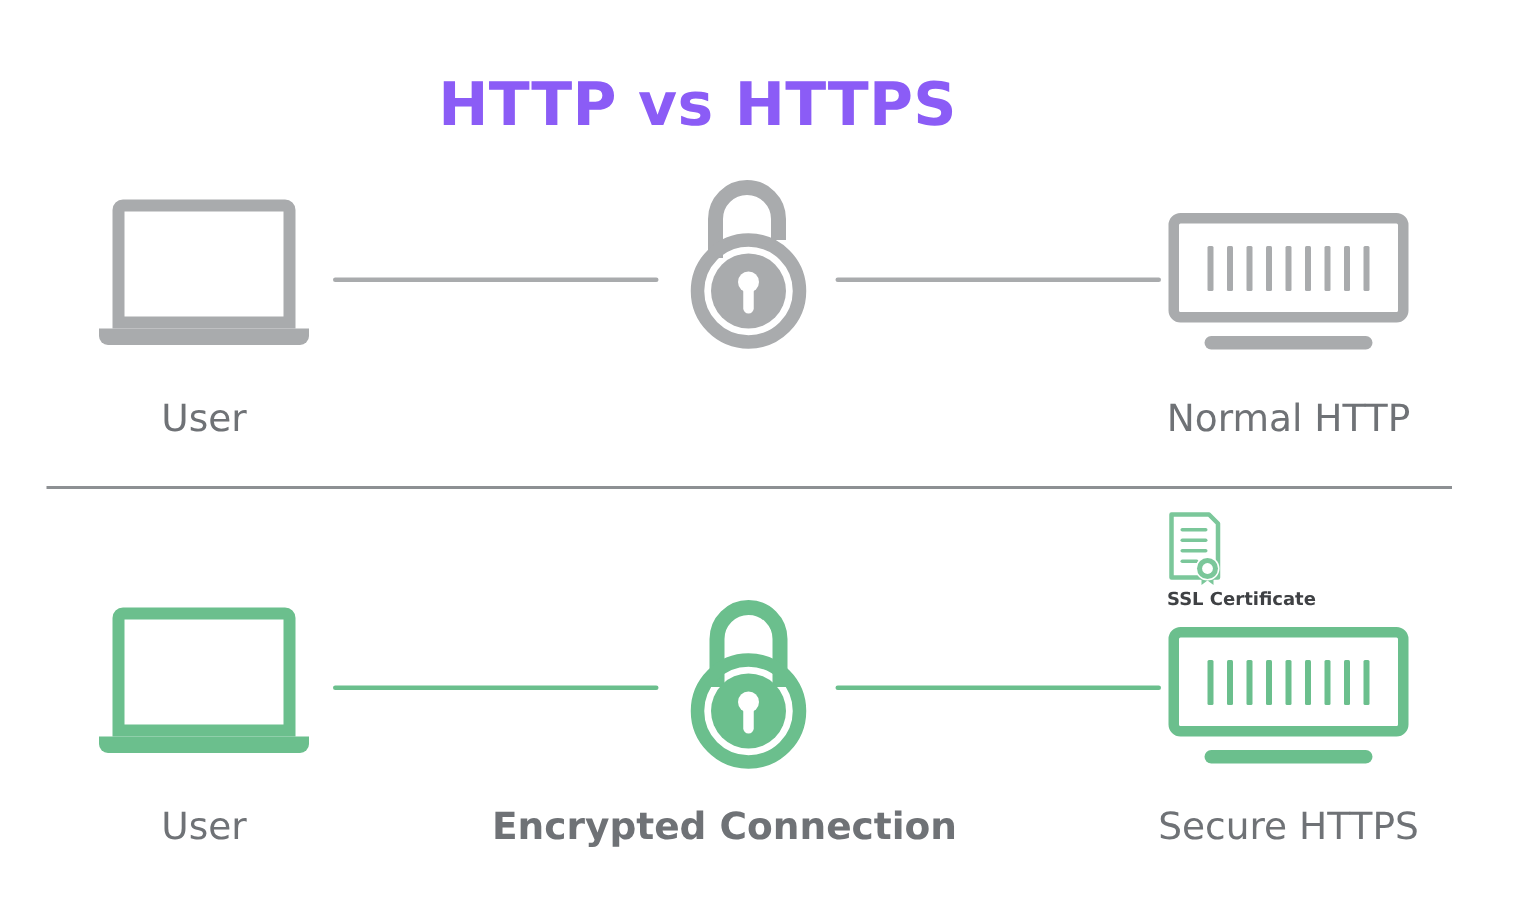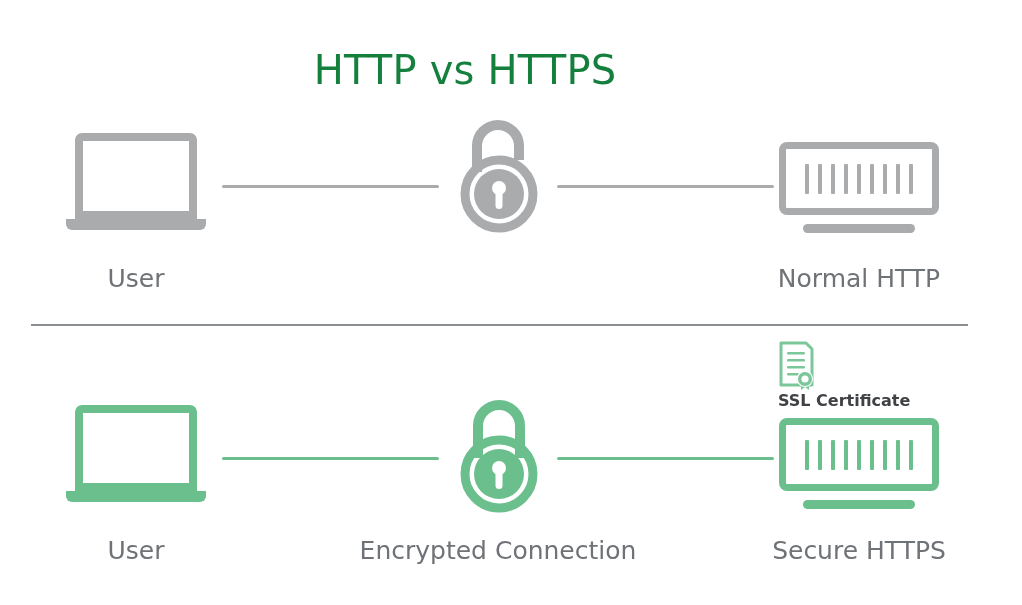--- a/index.html
+++ b/index.html
@@ -21,22 +21,22 @@
   }
 
   
   .title {
     position: absolute;
     left: 0;
     top: 50px;
     width: 930px;
     text-align: center;
     font-size: 40px;
-    font-weight: 400;
-    color: #15803d;
+    font-weight: 700;
+    color: #8b5cf6;
     letter-spacing: 0.2px;
     line-height: 1;
   }
 
   
   .divider {
     position: absolute;
     left: 31px;
     top: 324px;
     width: 937px;
@@ -153,21 +153,21 @@
   .ssl-badge {
     position: absolute;
     left: 778px;
     top: 341px;
   }
   .ssl-badge .cert-icon {
     display: block;
   }
   .ssl-label {
     margin-top: 2px;
-    font-size: 16px;
+    font-size: 12px;
     font-weight: bold;
     color: #3f4144;
     line-height: 1;
     white-space: nowrap;
   }
 </style>
 </head>
 <body>
 
 <div class="canvas">
@@ -236,21 +236,21 @@
       <path d="M31 62 L31 30 A21 21 0 0 1 73 30 L73 62" fill="none" stroke="#6bbf8d" stroke-width="10" stroke-linecap="butt"></path>
 
       <circle cx="52" cy="78" r="34" fill="none" stroke="#6bbf8d" stroke-width="9"></circle>
 
       <circle cx="52" cy="78" r="25" fill="#6bbf8d"></circle>
 
       <circle cx="52" cy="72" r="7" fill="#ffffff"></circle>
       <rect x="48.5" y="74" width="7" height="19" rx="3.5" fill="#ffffff"></rect>
     </svg>
   </div>
-  <div class="node-label" style="left:318px; top:538px;">Encrypted Connection</div>
+  <div class="node-label" style="left:303px; top:538px;font-weight:bold;">Encrypted Connection</div>
 
   <div class="connector green" style="left:557px; top:457px; width:217px;"></div>
 
   <div class="ssl-badge">
     <svg class="cert-icon" width="40" height="50" viewBox="0 0 40 50" aria-hidden="true">
 
       <path d="M3 2 H28 L34 8 V44 H3 Z" fill="#ffffff" stroke="#7bc79a" stroke-width="3" stroke-linejoin="round"></path>
 
       <rect x="9" y="11" width="18" height="2.4" rx="1.2" fill="#7bc79a"></rect>
       <rect x="9" y="18" width="18" height="2.4" rx="1.2" fill="#7bc79a"></rect>

